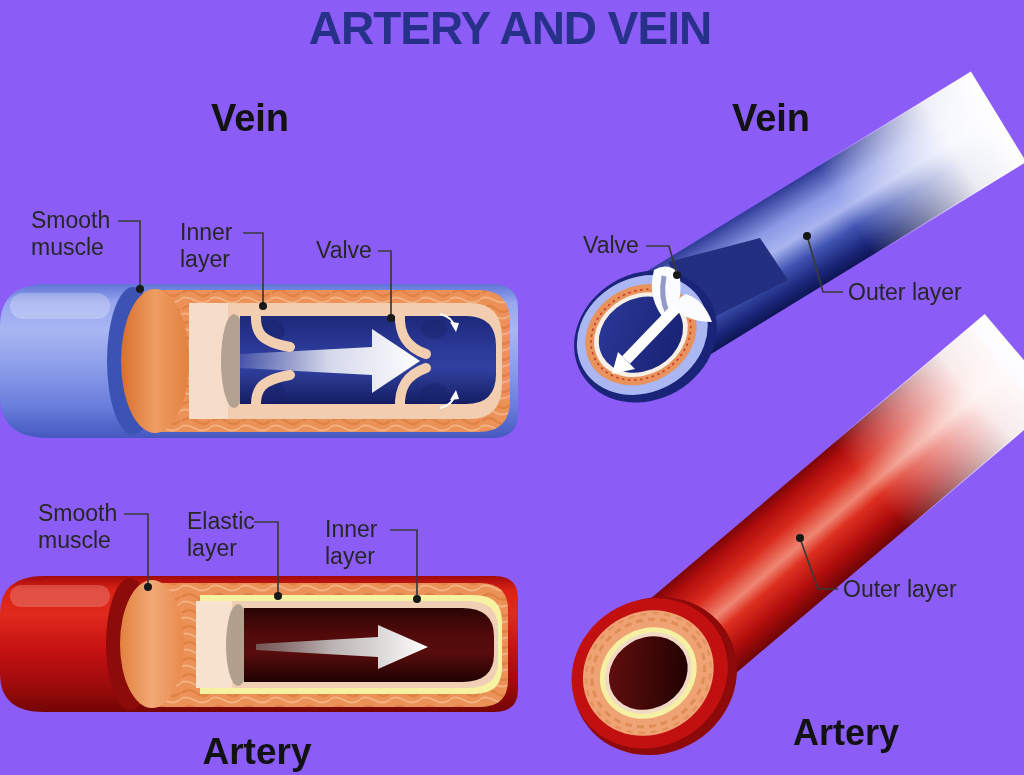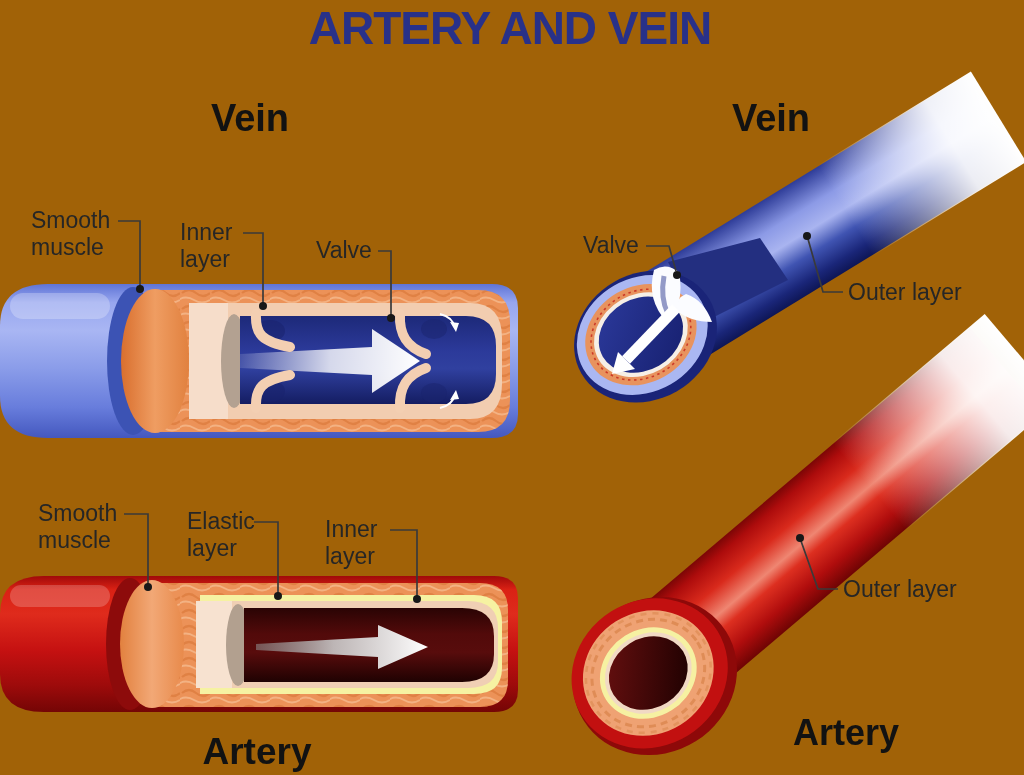--- a/index.html
+++ b/index.html
@@ -1,16 +1,16 @@
 <!DOCTYPE html>
 <html><head>
 <meta charset="utf-8">
 <style>
   html,body{margin:0;padding:0;background:#ffffff;}
-  .stage{position:relative;width:1024px;height:775px;background:#a16207;overflow:hidden;}
+  .stage{position:relative;width:1024px;height:775px;background:#8b5cf6;overflow:hidden;}
   svg{display:block;}
   .t-title{font-family:"Liberation Sans",sans-serif;font-weight:bold;font-size:46px;letter-spacing:-1px;}
   .t-h{font-family:"Liberation Sans",sans-serif;font-weight:bold;font-size:38px;fill:#121212;}
   .t-cap{font-family:"Liberation Sans",sans-serif;font-weight:bold;font-size:37px;fill:#121212;}
   .t-lbl{font-family:"Liberation Sans",sans-serif;font-size:23px;fill:#262626;}
   .leader{fill:none;stroke:#3a3a3a;stroke-width:1.7;}
   .dot{fill:#181818;}
   .flap{fill:none;stroke:#f3cfb2;stroke-width:10;stroke-linecap:round;}
   .flapshadow{fill:none;stroke:#1a2473;stroke-width:3;opacity:0.45;}
   .smallArrow{fill:none;stroke:#ffffff;stroke-width:1.8;}

